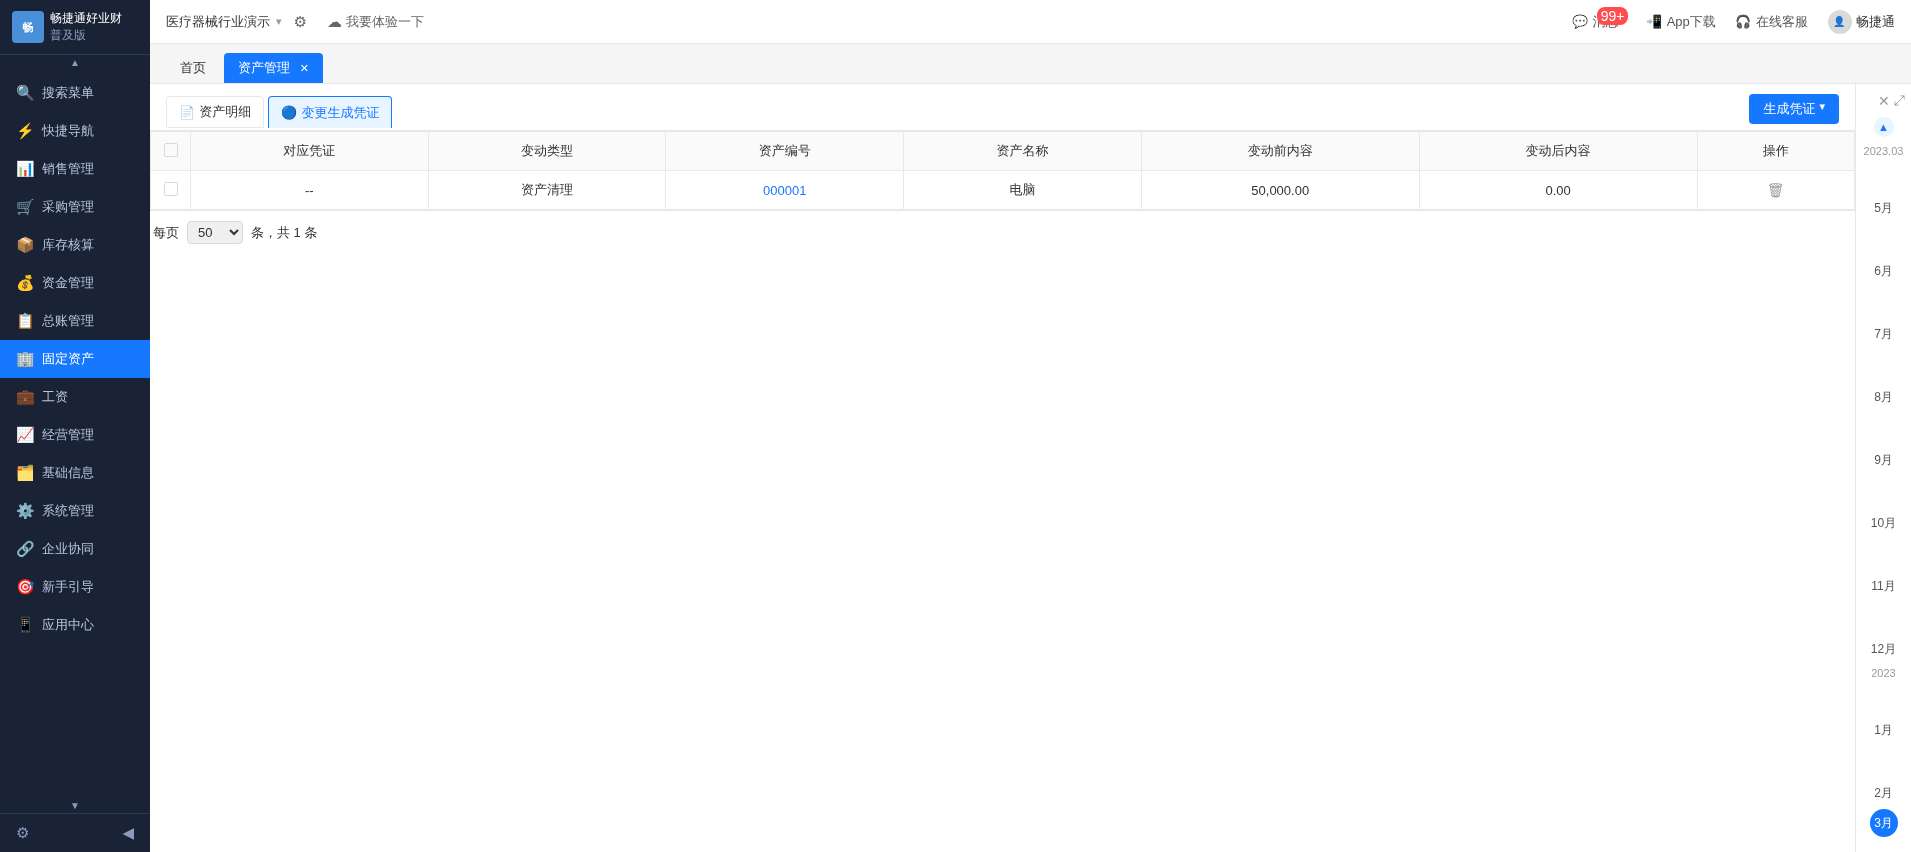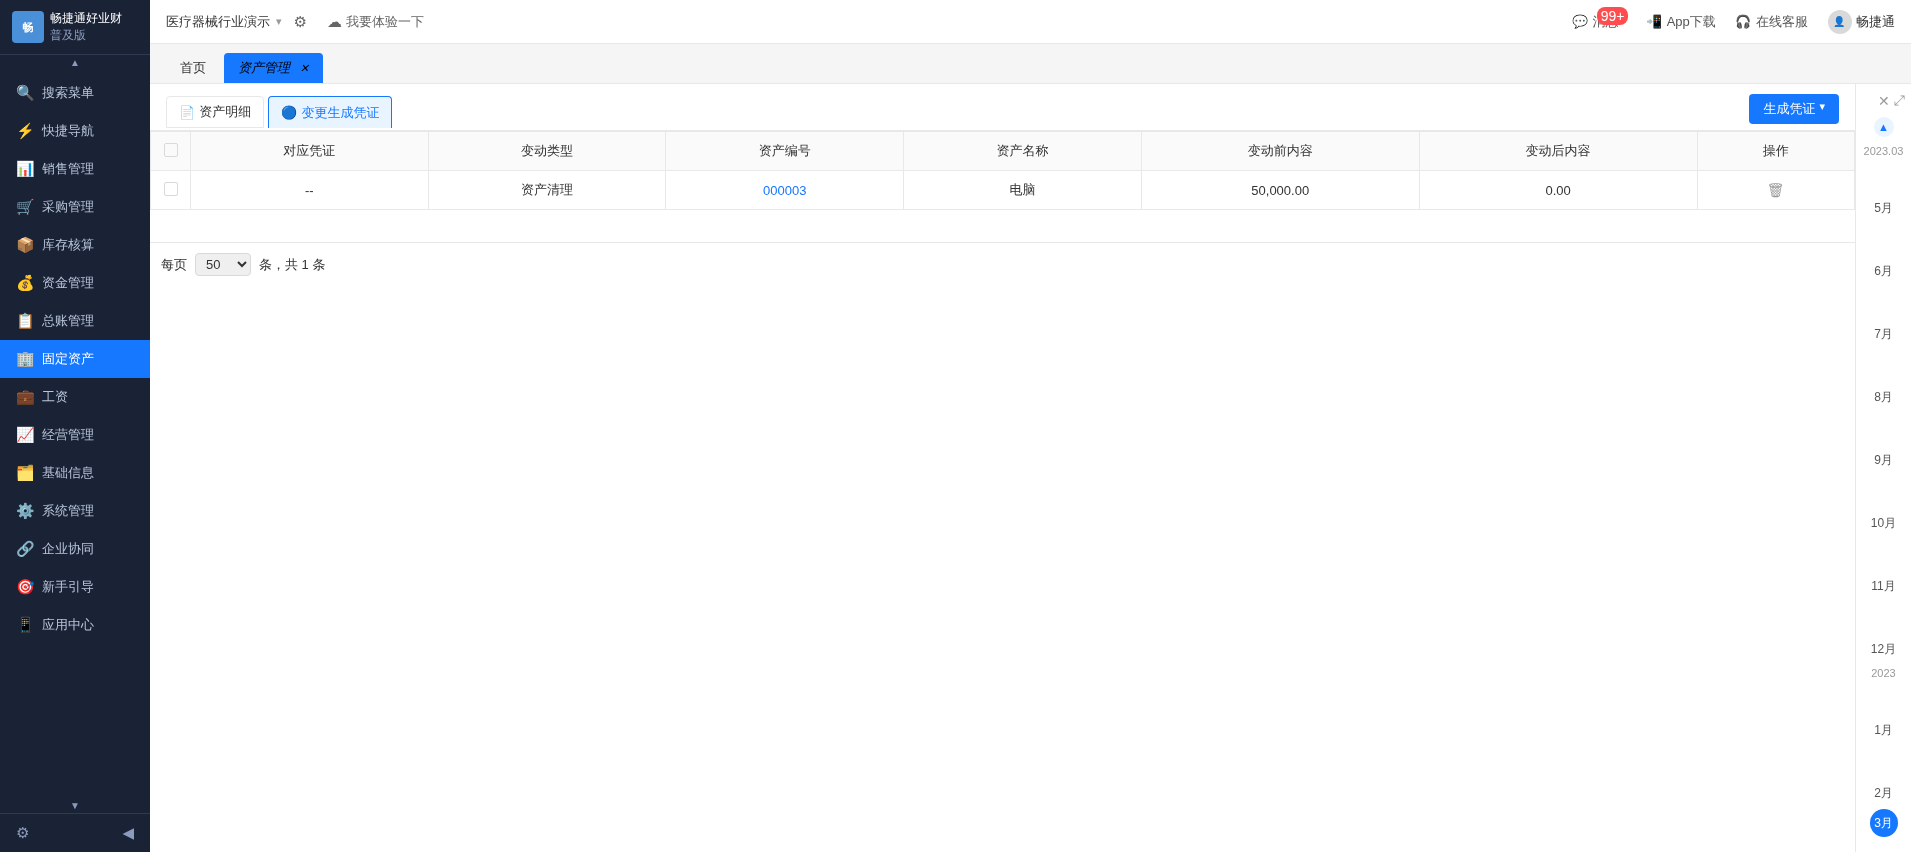--- a/index.html
+++ b/index.html
@@ -110,22 +110,21 @@
     .tab-item {
       padding: 6px 14px;
       font-size: 13px;
       cursor: pointer;
       border-radius: 4px 4px 0 0;
       color: #666;
       background: transparent;
     }
     .tab-item.active {
       background: #1677ff;
-      color: #000000;
-      font-style: italic;
+      color: #ffffff;
     }
     .tab-item .tab-close {
       margin-left: 6px; color: inherit; font-size: 11px;
     }
     .tab-home { color: #333; }
 
     
     .content-area {
       flex: 1;
       display: flex;
@@ -210,28 +209,27 @@
       width: 14px; height: 14px;
       border: 1px solid #d9d9d9;
       border-radius: 2px;
       display: inline-block;
       cursor: pointer;
     }
     .delete-icon { color: #999; cursor: pointer; font-size: 14px; }
 
     
     .pagination-bar {
-      padding: 10px 11px;
+      padding: 10px 3px;
       border-top: 1px solid #e8e8e8;
       display: flex;
       align-items: center;
       gap: 8px;
       font-size: 13px;
       color: #333;
-      margin-top: 32px;
     }
     .page-size-select {
       border: 1px solid #d9d9d9;
       border-radius: 4px;
       padding: 2px 6px;
       font-size: 13px;
       color: #333;
       cursor: pointer;
     }
 
@@ -464,21 +462,21 @@
               <th>操作</th>
             </tr>
           </thead>
           <tbody>
             <tr>
               <td>
                 <span class="checkbox"></span>
               </td>
               <td>--</td>
               <td>资产清理</td>
-              <td style="color:#1677ff;">000003</td>
+              <td style="color:#1677ff;">000001</td>
               <td>电脑</td>
               <td>50,000.00</td>
               <td>0.00</td>
               <td>
                 <span class="delete-icon">🗑</span>
               </td>
             </tr>
           </tbody>
         </table>
       </div>

